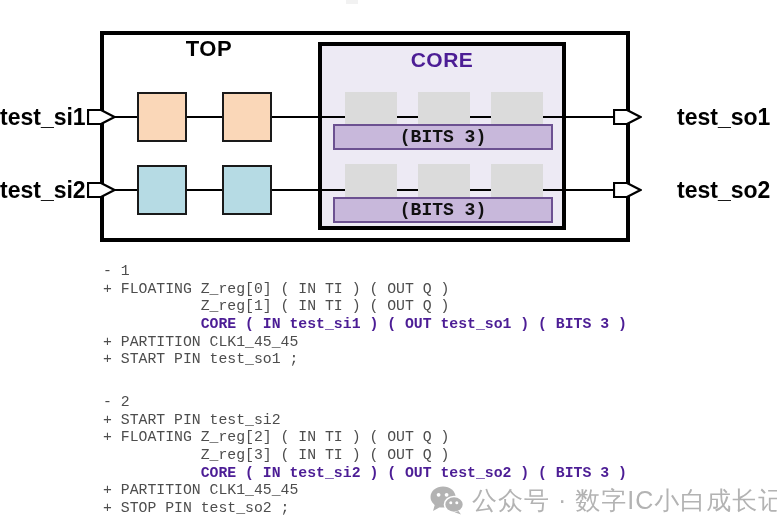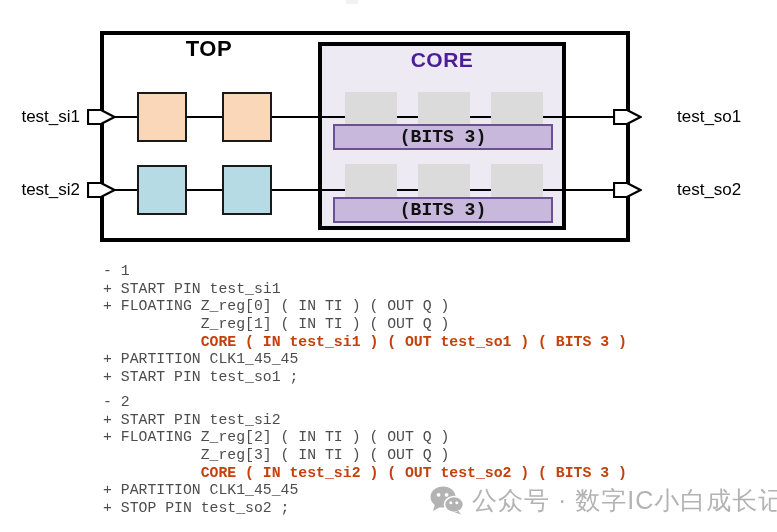--- a/index.html
+++ b/index.html
@@ -42,31 +42,31 @@
        display:flex;align-items:center;justify-content:center;
        font-family:"Liberation Mono",monospace;font-weight:bold;font-size:18px;color:#111;margin-top:20px;}
   .bar.r1{top:104px;} .bar.r2{top:177px;}
 
   
   .pin{position:absolute;width:29px;height:16px;}
   .pin.in1{left:87px;top:109px;} .pin.in2{left:87px;top:182px;}
   .pin.out1{left:613px;top:109px;} .pin.out2{left:613px;top:182px;}
 
   
-  .plabel{position:absolute;height:20px;line-height:20px;font-size:17px;font-weight:normal;color:#000;}
+  .plabel{position:absolute;height:20px;line-height:20px;font-size:23px;font-weight:bold;color:#000;}
   .plabel.in{left:0;width:80px;text-align:right;}
   .plabel.out{left:651px;width:120px;text-align:left;margin-left:26px;}
   .plabel.r1{top:107px;} .plabel.r2{top:180px;}
 
   
   .code-block{position:absolute;left:103px;font-family:"Liberation Mono",monospace;
               font-size:14.8px;line-height:17.7px;color:#4d4d4d;}
   .code-block.b1{top:263px;} .code-block.b2{top:394px;}
   .code-line{white-space:pre;height:17.7px;}
-  .code-line.bold{font-weight:bold;color:#c2410c;}
+  .code-line.bold{font-weight:bold;color:#4c1d95;}
 
   
   .watermark{position:absolute;left:430px;top:484px;display:flex;align-items:center;gap:8px;
              color:var(--watermark-color,#b3b3b3);}
   .watermark-text{font-size:25px;letter-spacing:1px;white-space:nowrap;
                   font-family:"Liberation Sans",sans-serif;}
 </style>
 </head>
 <body>
 
@@ -111,21 +111,20 @@
     <polygon points="1,1 14,1 27.5,8 14,15 1,15" fill="#fff" stroke="#000" stroke-width="2.2"></polygon>
   </svg>
 
   <div class="plabel in r1">test_si1</div>
   <div class="plabel in r2">test_si2</div>
   <div class="plabel out r1">test_so1</div>
   <div class="plabel out r2">test_so2</div>
 
   <div class="code-block b1">
     <div class="code-line">- 1</div>
-    <div class="code-line">+ START PIN test_si1</div>
     <div class="code-line">+ FLOATING Z_reg[0] ( IN TI ) ( OUT Q )</div>
     <div class="code-line">           Z_reg[1] ( IN TI ) ( OUT Q )</div>
     <div class="code-line bold">           CORE ( IN test_si1 ) ( OUT test_so1 ) ( BITS 3 )</div>
     <div class="code-line">+ PARTITION CLK1_45_45</div>
     <div class="code-line">+ START PIN test_so1 ;</div>
   </div>
 
   <div class="code-block b2">
     <div class="code-line">- 2</div>
     <div class="code-line">+ START PIN test_si2</div>

